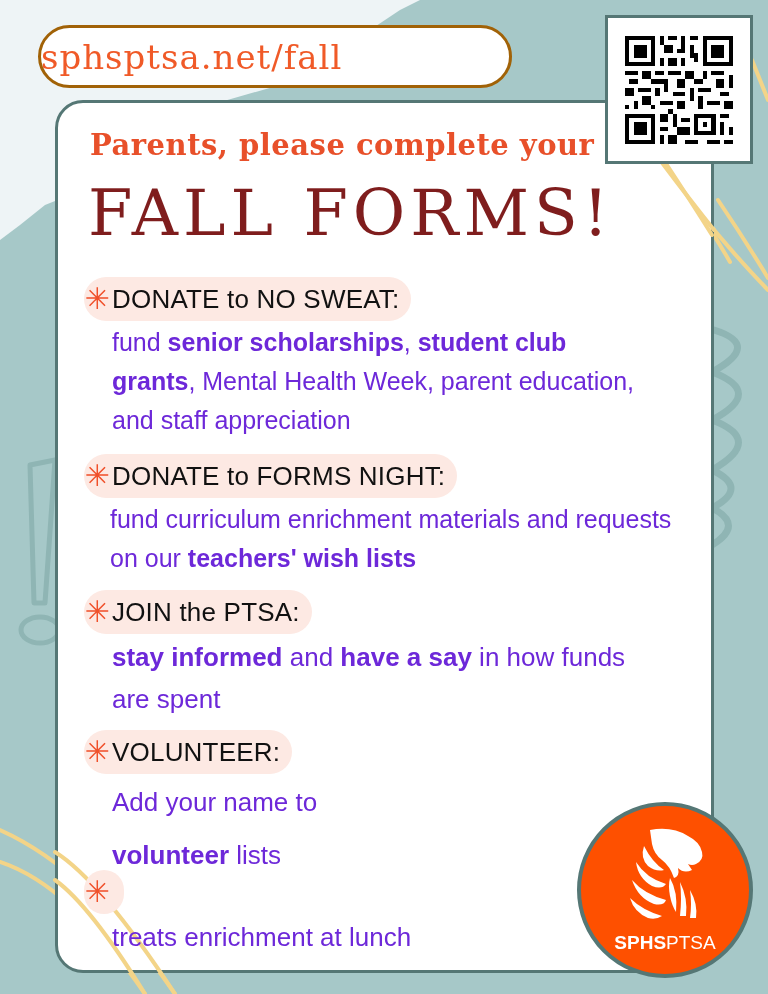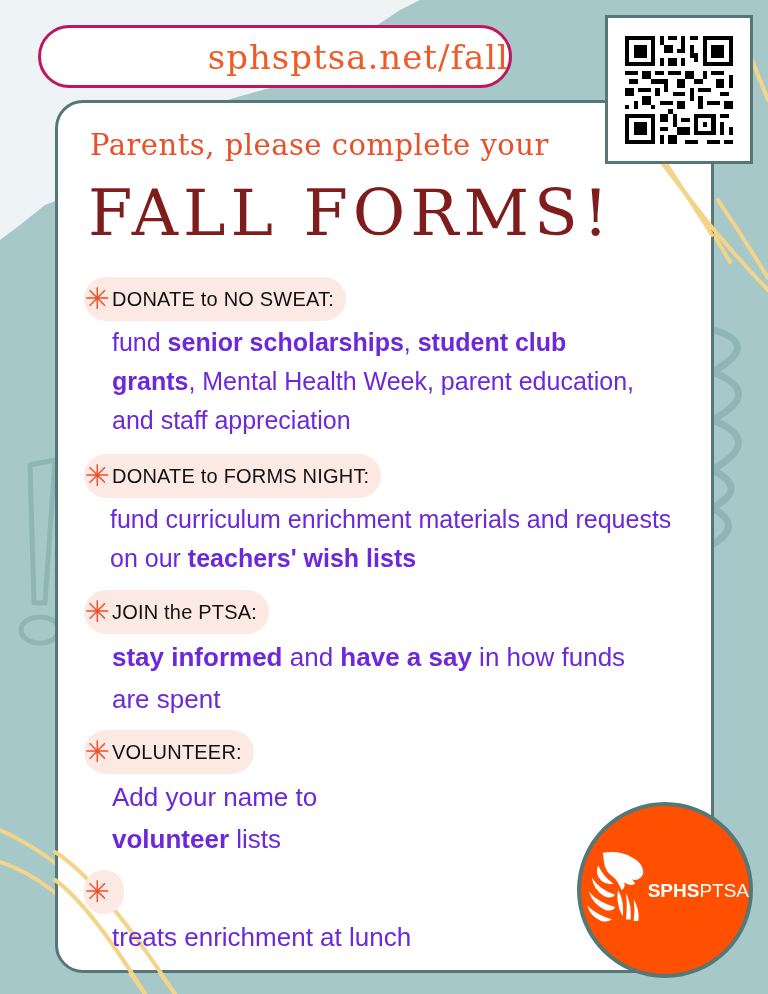--- a/index.html
+++ b/index.html
@@ -6,74 +6,74 @@
   html, body { width: 768px; height: 994px; overflow: hidden; }
   body {
     position: relative;
     background: #a6c8c8;
     font-family: "DejaVu Sans", sans-serif;
   }
   .bg-layer { position: absolute; left: 0; top: 0; width: 768px; height: 994px; }
 
   .url-pill {
     position: absolute; left: 38px; top: 25px; width: 474px; height: 63px;
-    background: #ffffff; border: 3px solid #be185d; border-radius: 32px;
-    display: flex; align-items: center; justify-content: flex-end;
+    background: #ffffff; border: 3px solid #a16207; border-radius: 32px;
+    display: flex; align-items: center; justify-content: flex-start;
   }
   .url-text {
     font-family: "DejaVu Serif", serif; color: #f05a28;
     font-size: 34px; letter-spacing: 1px;
   }
 
   .card {
     position: absolute; left: 55px; top: 100px; width: 659px; height: 873px;
     background: #ffffff; border: 3px solid #557775; border-radius: 28px;
   }
 
   .qr-box {
     position: absolute; left: 605px; top: 15px; width: 148px; height: 149px;
     background: #ffffff; border: 3px solid #557775;
     display: flex; align-items: center; justify-content: center;
   }
 
   .subtitle {
     position: absolute; left: 90px; top: 128px;
-    font-family: "DejaVu Serif", serif; font-weight: normal;
+    font-family: "DejaVu Serif", serif; font-weight: bold;
     color: #e8502a; font-size: 29px; letter-spacing: 0.5px;
   }
   .title {
     position: absolute; left: 88px; top: 176px;
     font-family: "DejaVu Serif", serif; font-weight: normal;
     color: #7f1d1d; font-size: 64px; letter-spacing: 5px;
   }
 
   .section { position: absolute; left: 84px; }
   .pill {
     display: inline-flex; align-items: center;
     background: #fde9e3; border-radius: 22px;
     height: 44px; padding: 0 12px 0 0;
   }
   .star {
     color: #f0502a; font-size: 30px; width: 30px; text-align: center;
     line-height: 1; margin-left: -2px;
   }
   .pill-label {
     font-family: "Liberation Sans", sans-serif; color: #111;
-    font-size: 20px; letter-spacing: 0.2px;
+    font-size: 26px; letter-spacing: 0.2px;
   }
   .body-text {
     font-family: "Liberation Sans", sans-serif; color: #6d28d9;
     font-size: 25px; line-height: 39px; margin-top: 2px; padding-left: 28px;
   }
   .body-text b { font-weight: bold; }
 
   .logo {
     position: absolute; left: 577px; top: 802px; width: 176px; height: 176px;
     border-radius: 50%; background: #fe5000; border: 4px solid #557775;
-    display: flex; flex-direction: row; align-items: center; justify-content: center;
+    display: flex; flex-direction: column; align-items: center; justify-content: center;
   }
   .logo-text { color: #fff; font-family: "Liberation Sans", sans-serif; font-size: 19px; margin-top: 2px; }
   .logo-text .bold { font-weight: bold; }
 </style>
 </head>
 <body>
 
 <svg class="bg-layer" viewBox="0 0 768 994" xmlns="http://www.w3.org/2000/svg">
 
   <path d="M0,0 L260,0 L240,20 L205,38 L175,58 L160,90 L140,120 L120,150 L100,175 L70,195 L45,205 L20,225 L0,240 Z" fill="#eef4f6"></path>
@@ -207,21 +207,21 @@
   <div class="body-text" style="width: 580px; font-size: 26px; line-height: 42px;">
     <b>stay informed</b><span> and </span><b>have a say</b><span> in how funds are spent</span>
   </div>
 </div>
 
 <div class="section" style="top: 730px;">
   <div class="pill">
     <span class="star">✳</span>
     <span class="pill-label">VOLUNTEER:</span>
   </div>
-  <div class="body-text" style="width: 300px; font-size: 26px; line-height: 42px;">
+  <div class="body-text" style="width: 300px; font-size: 26px; line-height: 53px;">
     <span>Add your name to </span><b>volunteer</b><span> lists</span>
   </div>
 </div>
 
 <div class="section" style="top: 870px;">
   <div class="pill">
     <span class="star">✳</span>
   </div>
   <div class="body-text" style="width: 480px; font-size: 26px; line-height: 42px;">
     <span>treats enrichment at lunch</span>

